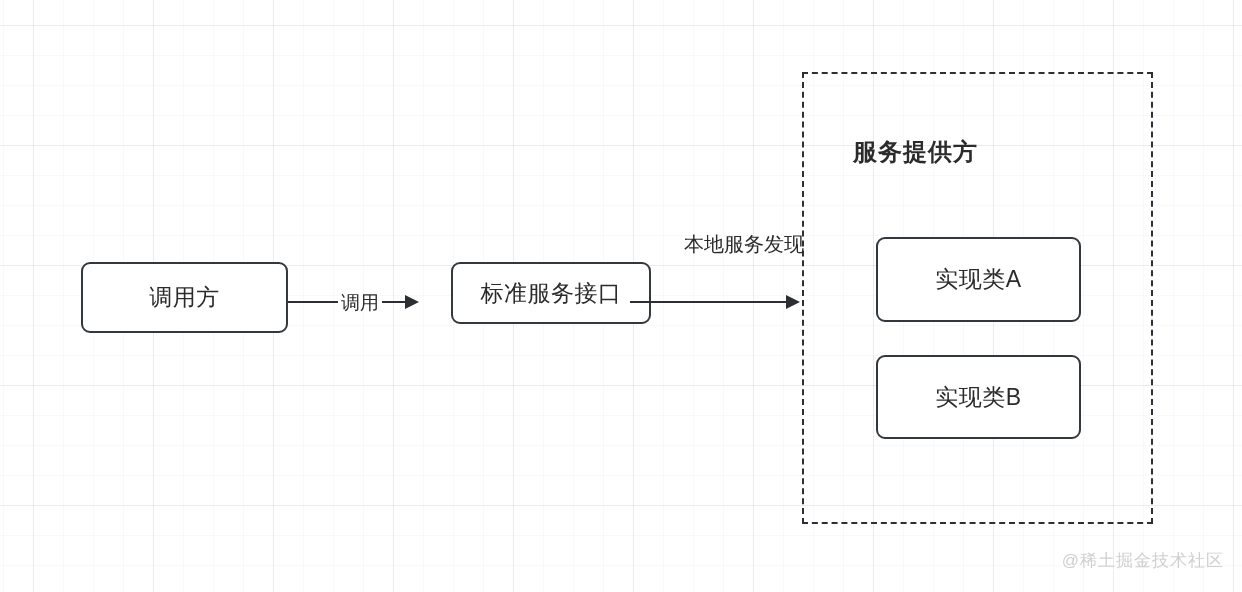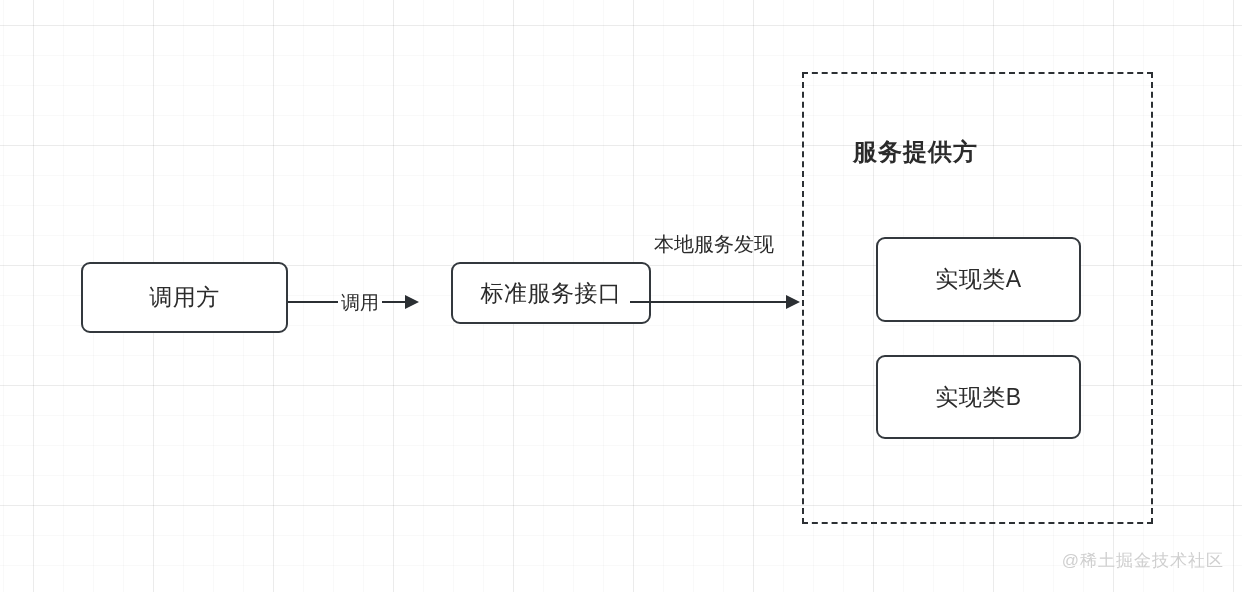--- a/index.html
+++ b/index.html
@@ -124,21 +124,21 @@
     width: 172px;
     height: 20px;
   }
   #edge-discover .line.seg-long { width: 157px; }
 
   #edge-discover-label {
     position: absolute;
     left: 624px;
     top: 228px;
     width: 180px;
-    text-align: center;
+    text-align: right;
     font-size: 20px;
     line-height: 33px;
     color: #2b2b2b;
     white-space: nowrap;
   }
   #edge-discover-label div { white-space: nowrap; }
 
   
   #watermark {
     position: absolute;

